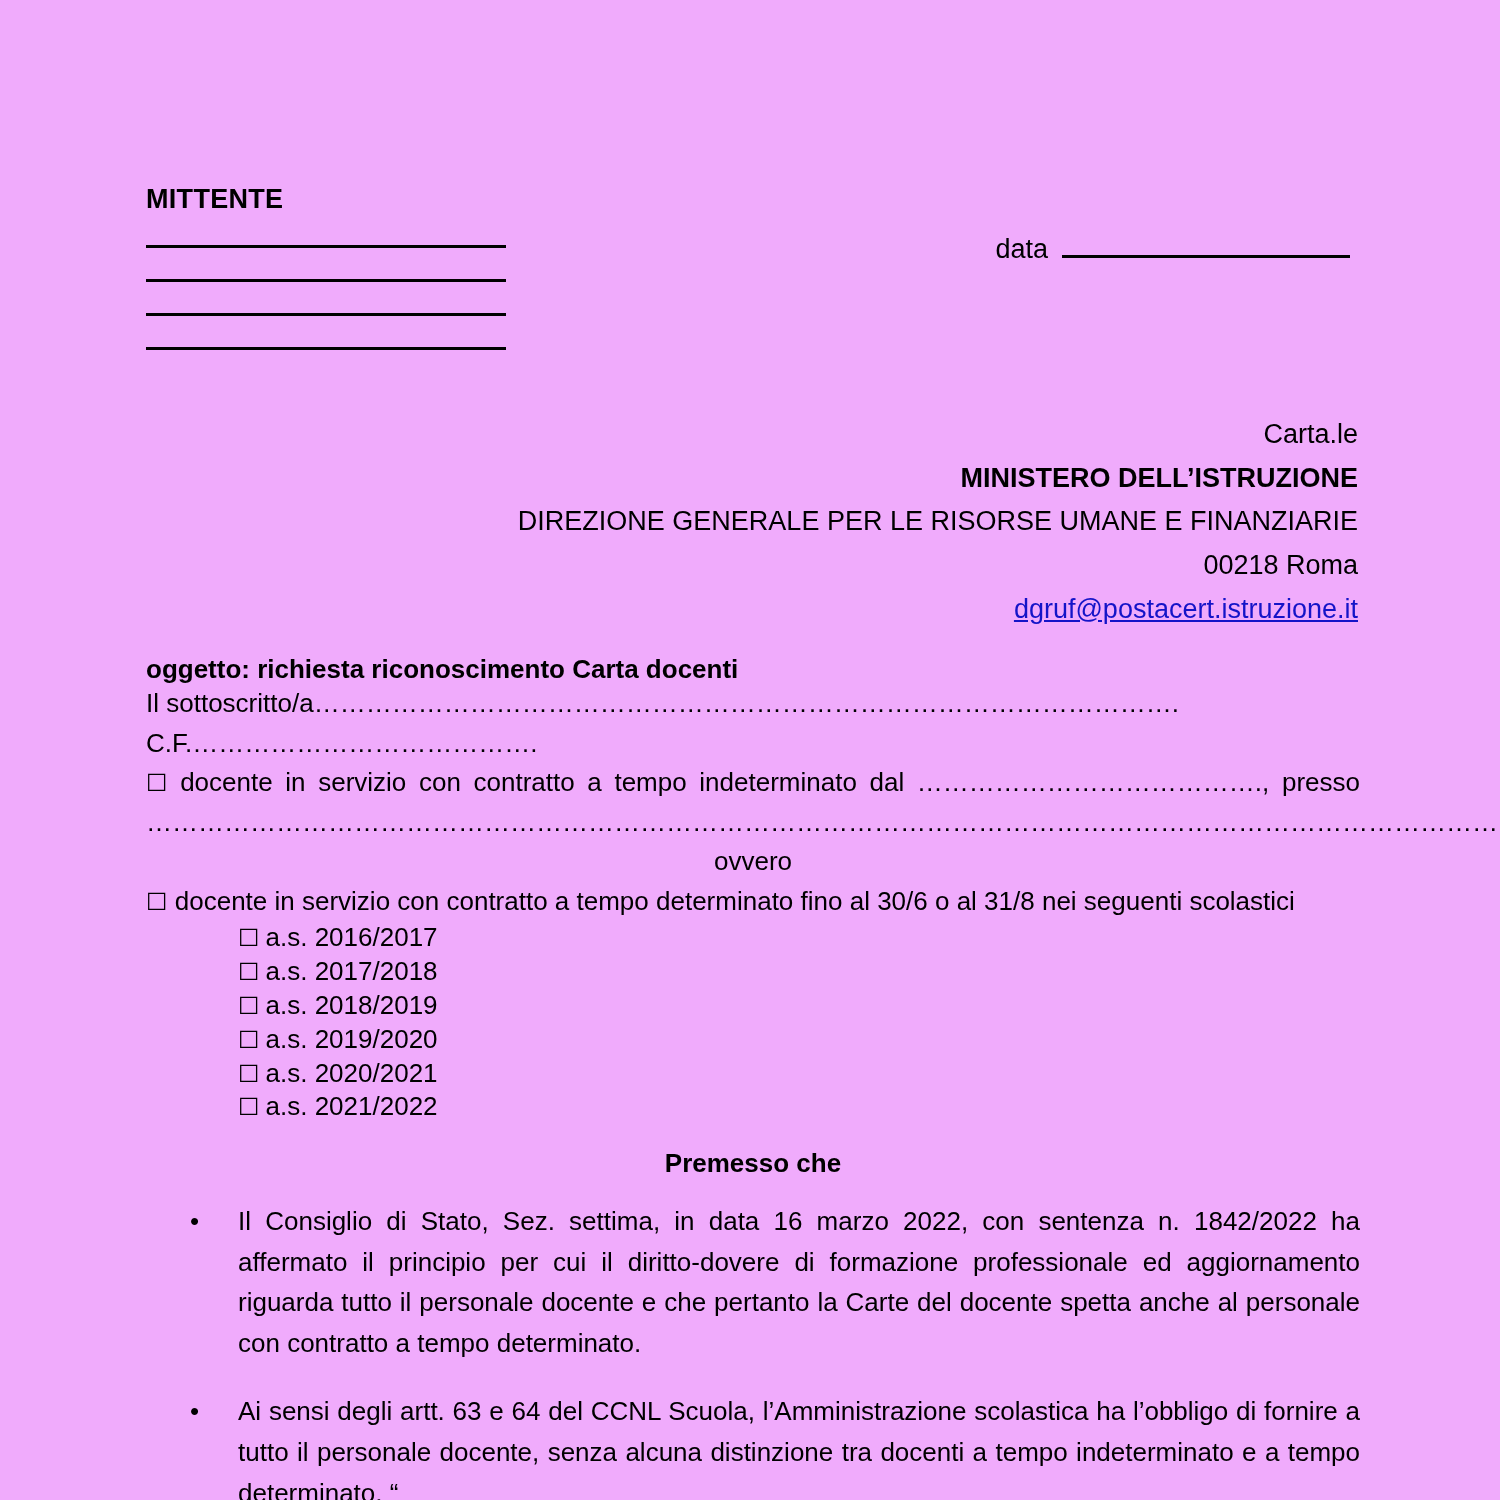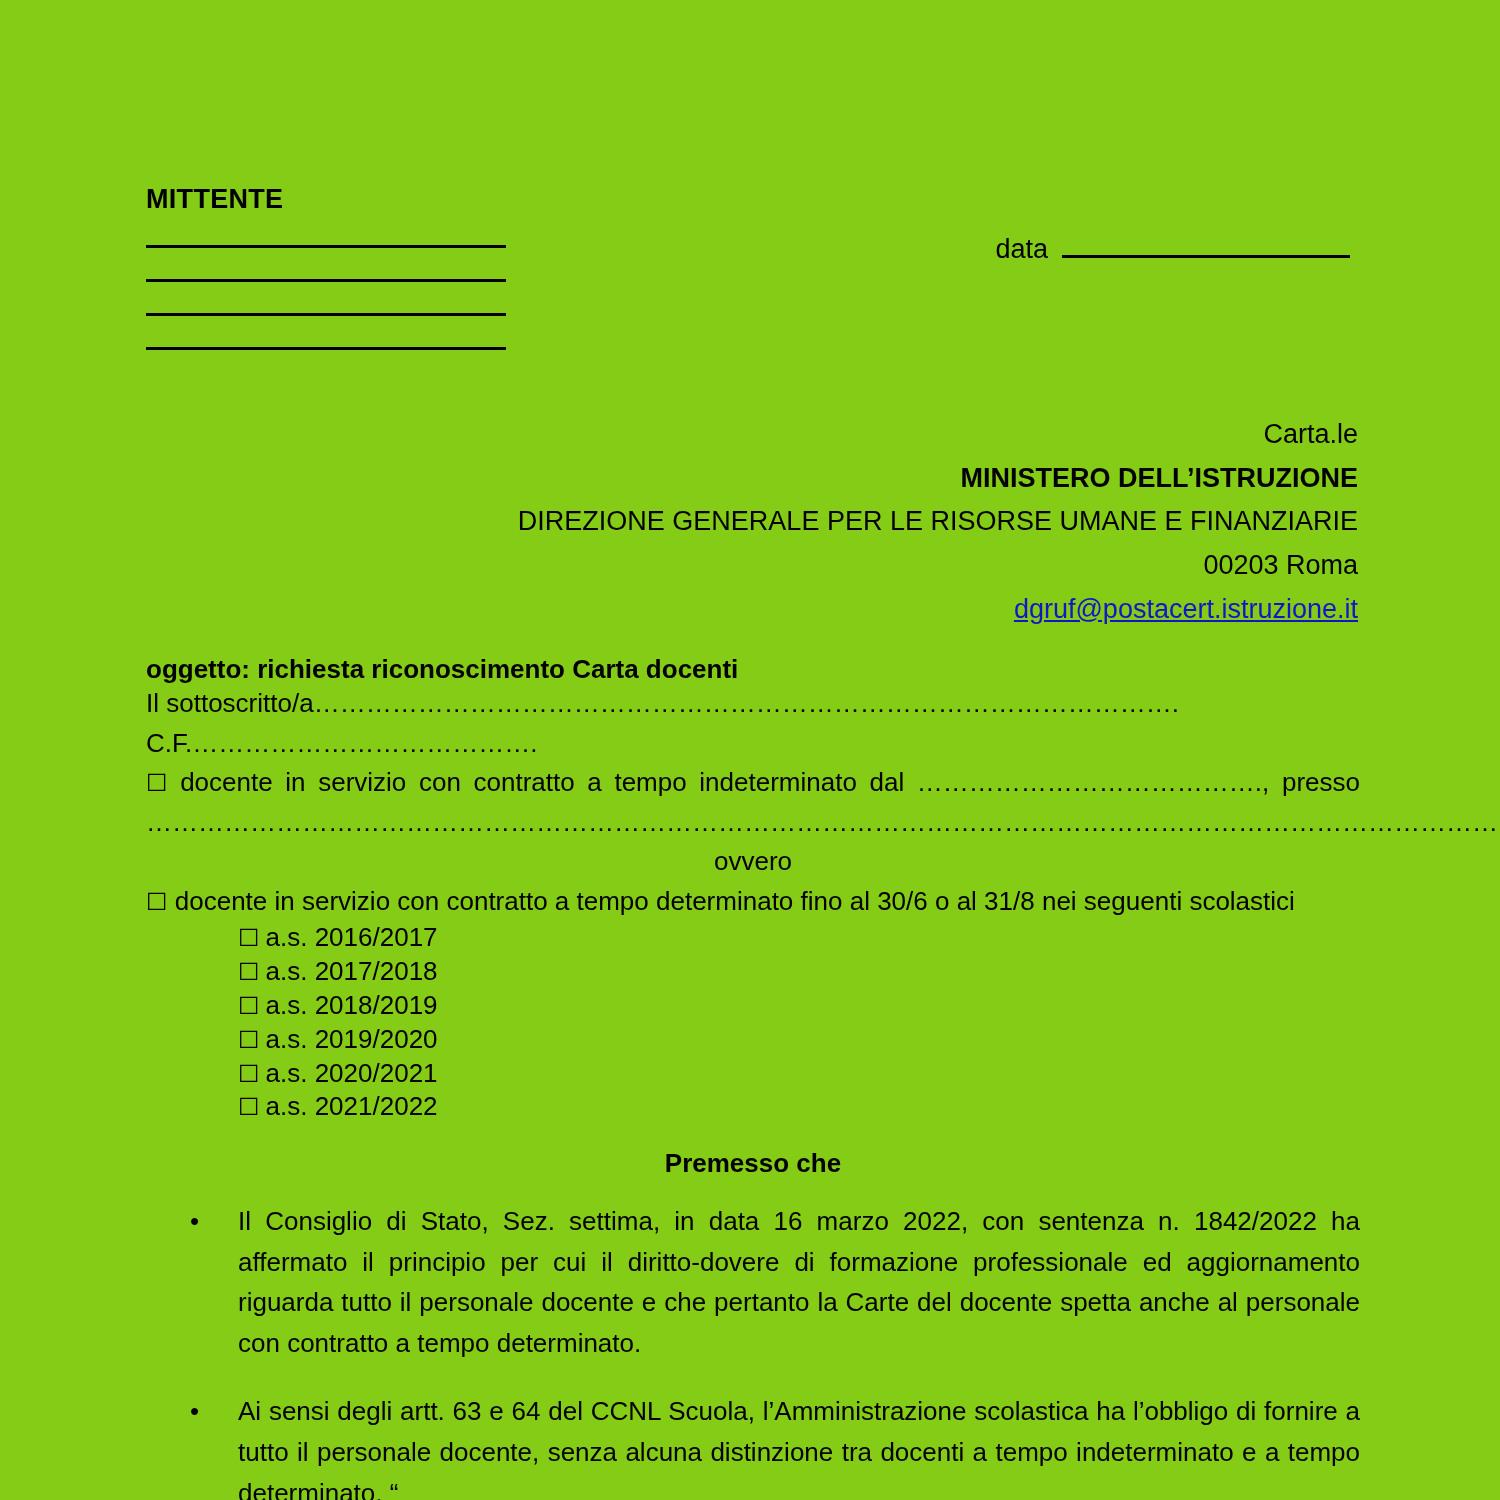--- a/index.html
+++ b/index.html
@@ -12,21 +12,21 @@
     height: 1500px;
     overflow: hidden;
     font-family: "Liberation Sans", sans-serif;
     color: #000000;
   }
 
   .page {
     position: relative;
     width: 1500px;
     height: 1500px;
-    background: #84cc16;
+    background: #f0abfc;
     box-sizing: border-box;
     padding: 185px 140px 0 146px;
   }
 
   
   .header-row {
     position: relative;
     height: 210px;
   }
 
@@ -186,21 +186,21 @@
       <span class="data-label">data</span>
       <span class="data-rule"></span>
     </div>
 
   </div>
 
   <div class="addressee">
     <div>Carta.le</div>
     <div class="bold">MINISTERO DELL’ISTRUZIONE</div>
     <div>DIREZIONE GENERALE PER LE RISORSE UMANE E FINANZIARIE</div>
-    <div>00203 Roma</div>
+    <div>00218 Roma</div>
     <div><a class="email" href="#">dgruf@postacert.istruzione.it</a></div>
   </div>
 
   <div class="oggetto">oggetto: richiesta riconoscimento Carta docenti</div>
 
   <div class="body-line">
     <span>Il  sottoscritto/a</span><span class="dots">……………………………………………………………………………………….</span> <span>C.F.</span><span class="dots">………………………………….</span>
   </div>
 
   <div class="body-line justify">

